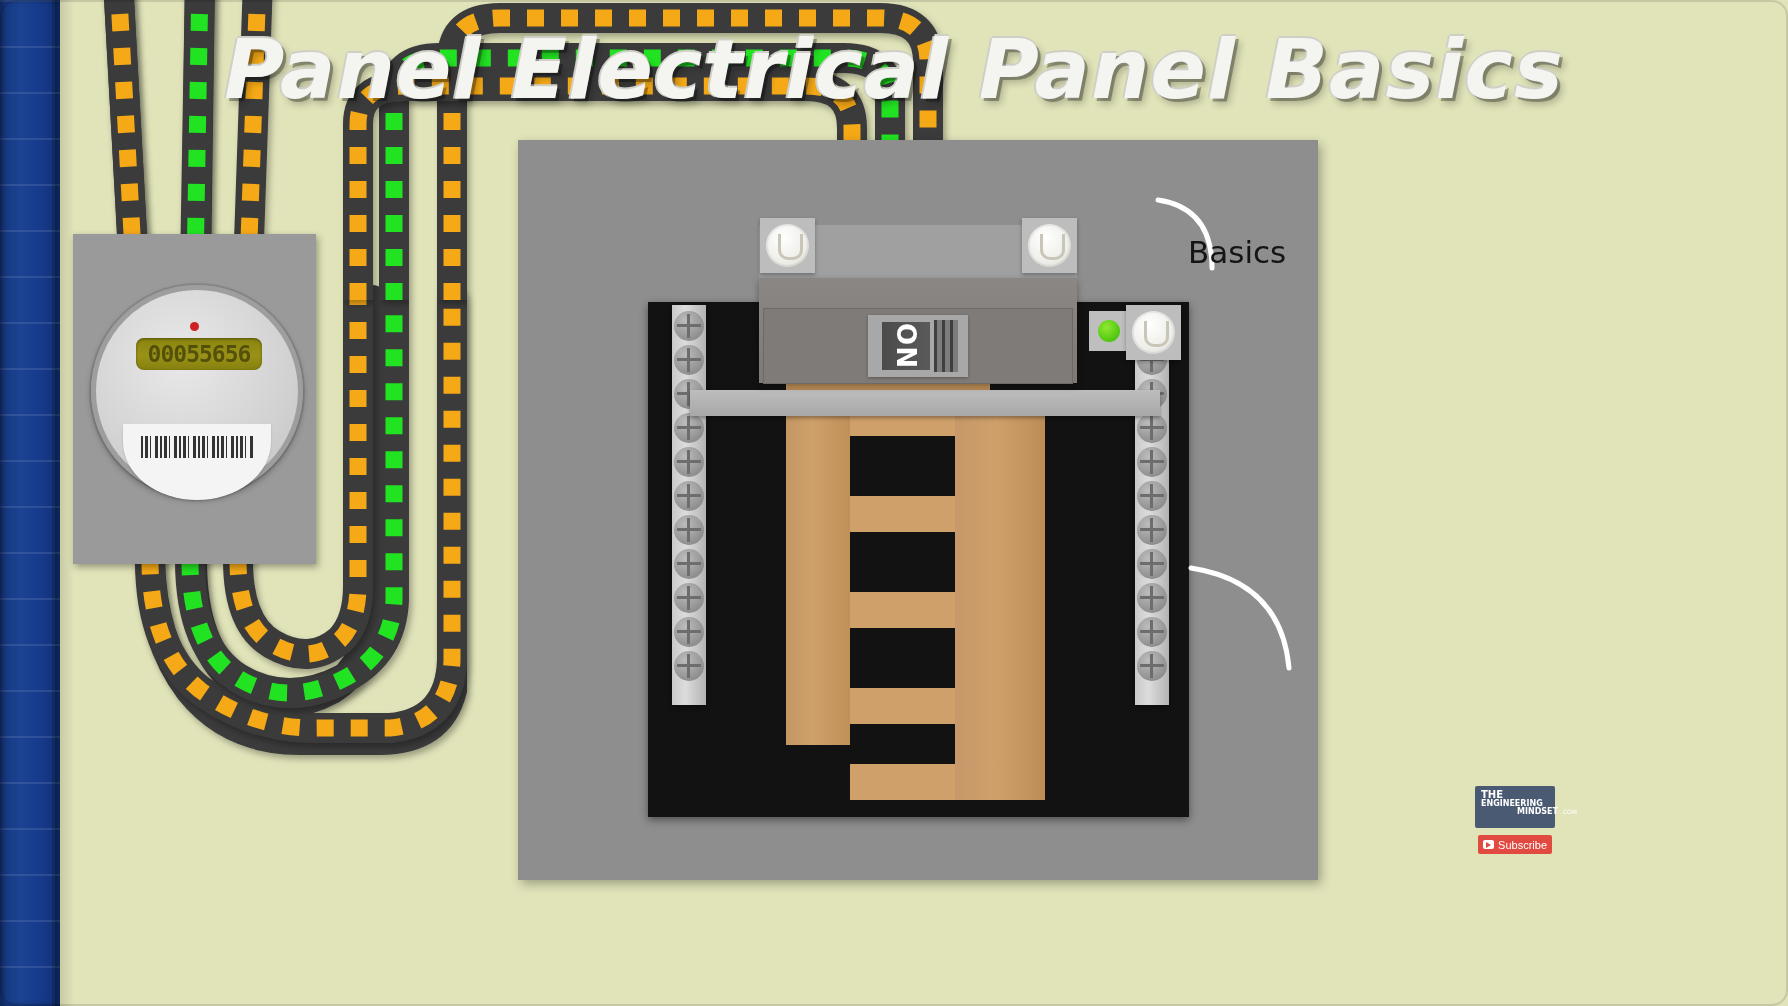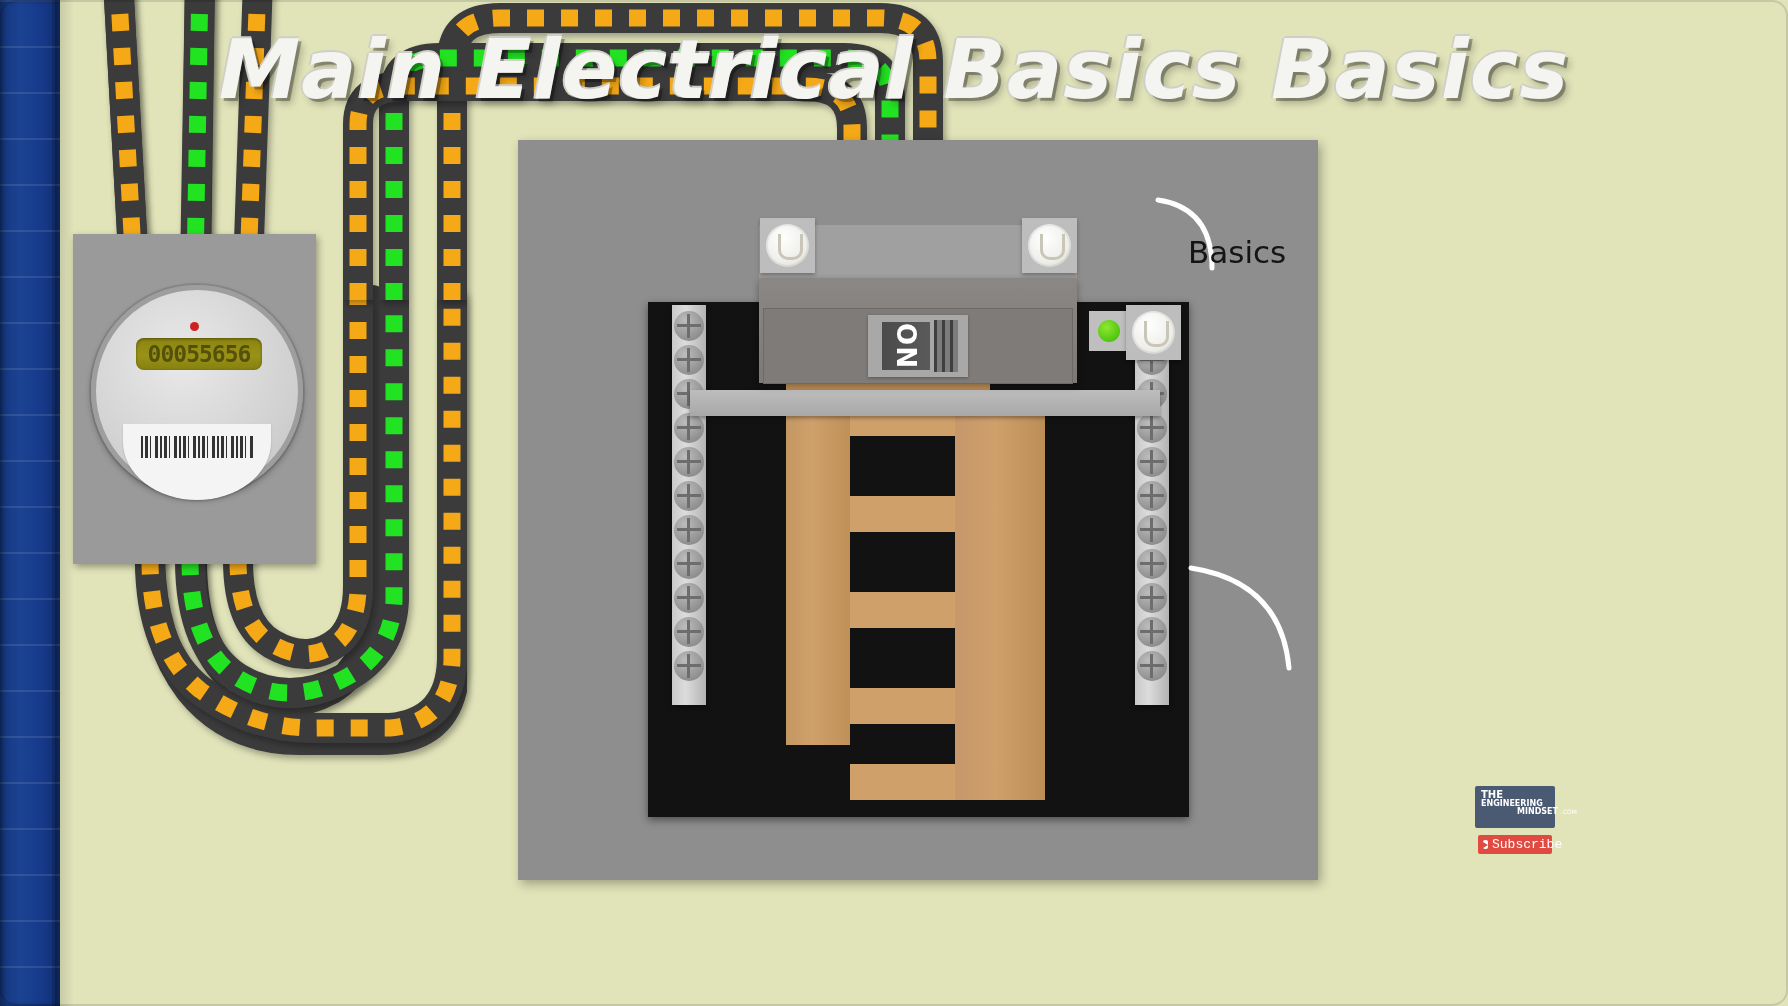--- a/index.html
+++ b/index.html
@@ -267,21 +267,21 @@
   }
   .subscribe .play{
     width:12px;height:9px;background:#fff;border-radius:2px;
     display:flex;align-items:center;justify-content:center;
   }
   .subscribe .play:after{
     content:"";width:0;height:0;
     border-left:5px solid #e04a40;
     border-top:3px solid transparent;border-bottom:3px solid transparent;
   }
-  .subscribe span{color:#fff;font-size:13px;font-family:Liberation Mono, monospace;}
+  .subscribe span{color:#fff;font-size:11px;font-family:Liberation Sans, sans-serif;}
 </style>
 </head>
 <body>
 
 <div id="stage">
 
   <div class="bg-wall"></div>
   <div class="blue-strip"></div>
   <div class="corner-shadow"></div>
 
@@ -430,21 +430,21 @@
 
   <svg class="leader" style="left:1150px;top:190px;width:120px;height:90px;">
     <path d="M8,10 Q62,18 62,78" fill="none" stroke="#ffffff" stroke-width="5" stroke-linecap="round"></path>
   </svg>
   <div class="callout" style="left:1188px;top:233px;">Basics</div>
 
   <svg class="leader" style="left:1185px;top:560px;width:140px;height:120px;">
     <path d="M6,8 Q96,22 104,108" fill="none" stroke="#ffffff" stroke-width="5" stroke-linecap="round"></path>
   </svg>
 
-  <div class="title">Main Electrical Basics Basics</div>
+  <div class="title">Panel Electrical Panel Basics</div>
 
   <div class="badge">
     <span class="l1">THE</span>
     <span class="l2">ENGINEERING</span>
     <span class="l3">
         <b>MINDSET</b>
         <i class="dotcom" style="font-style:normal">.COM</i>
       </span>
   </div>
   <div class="subscribe">

